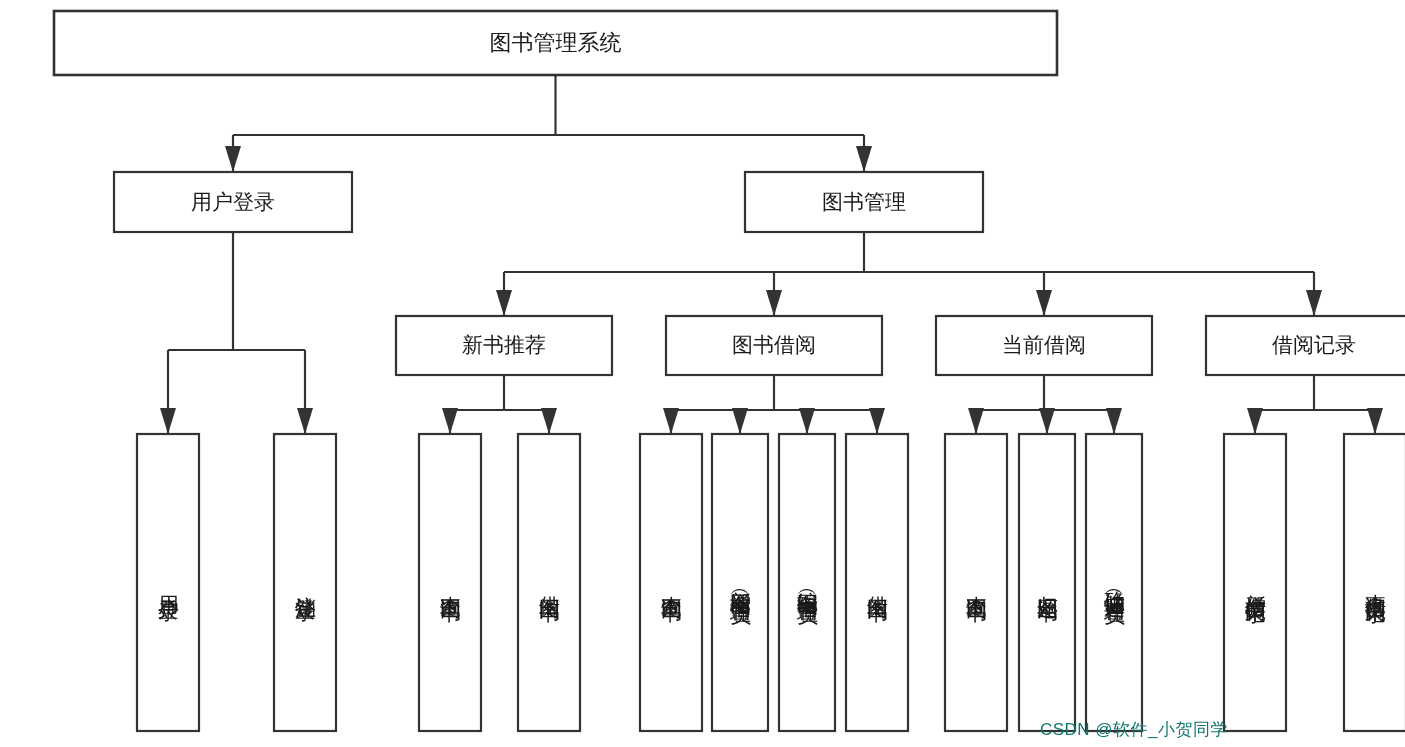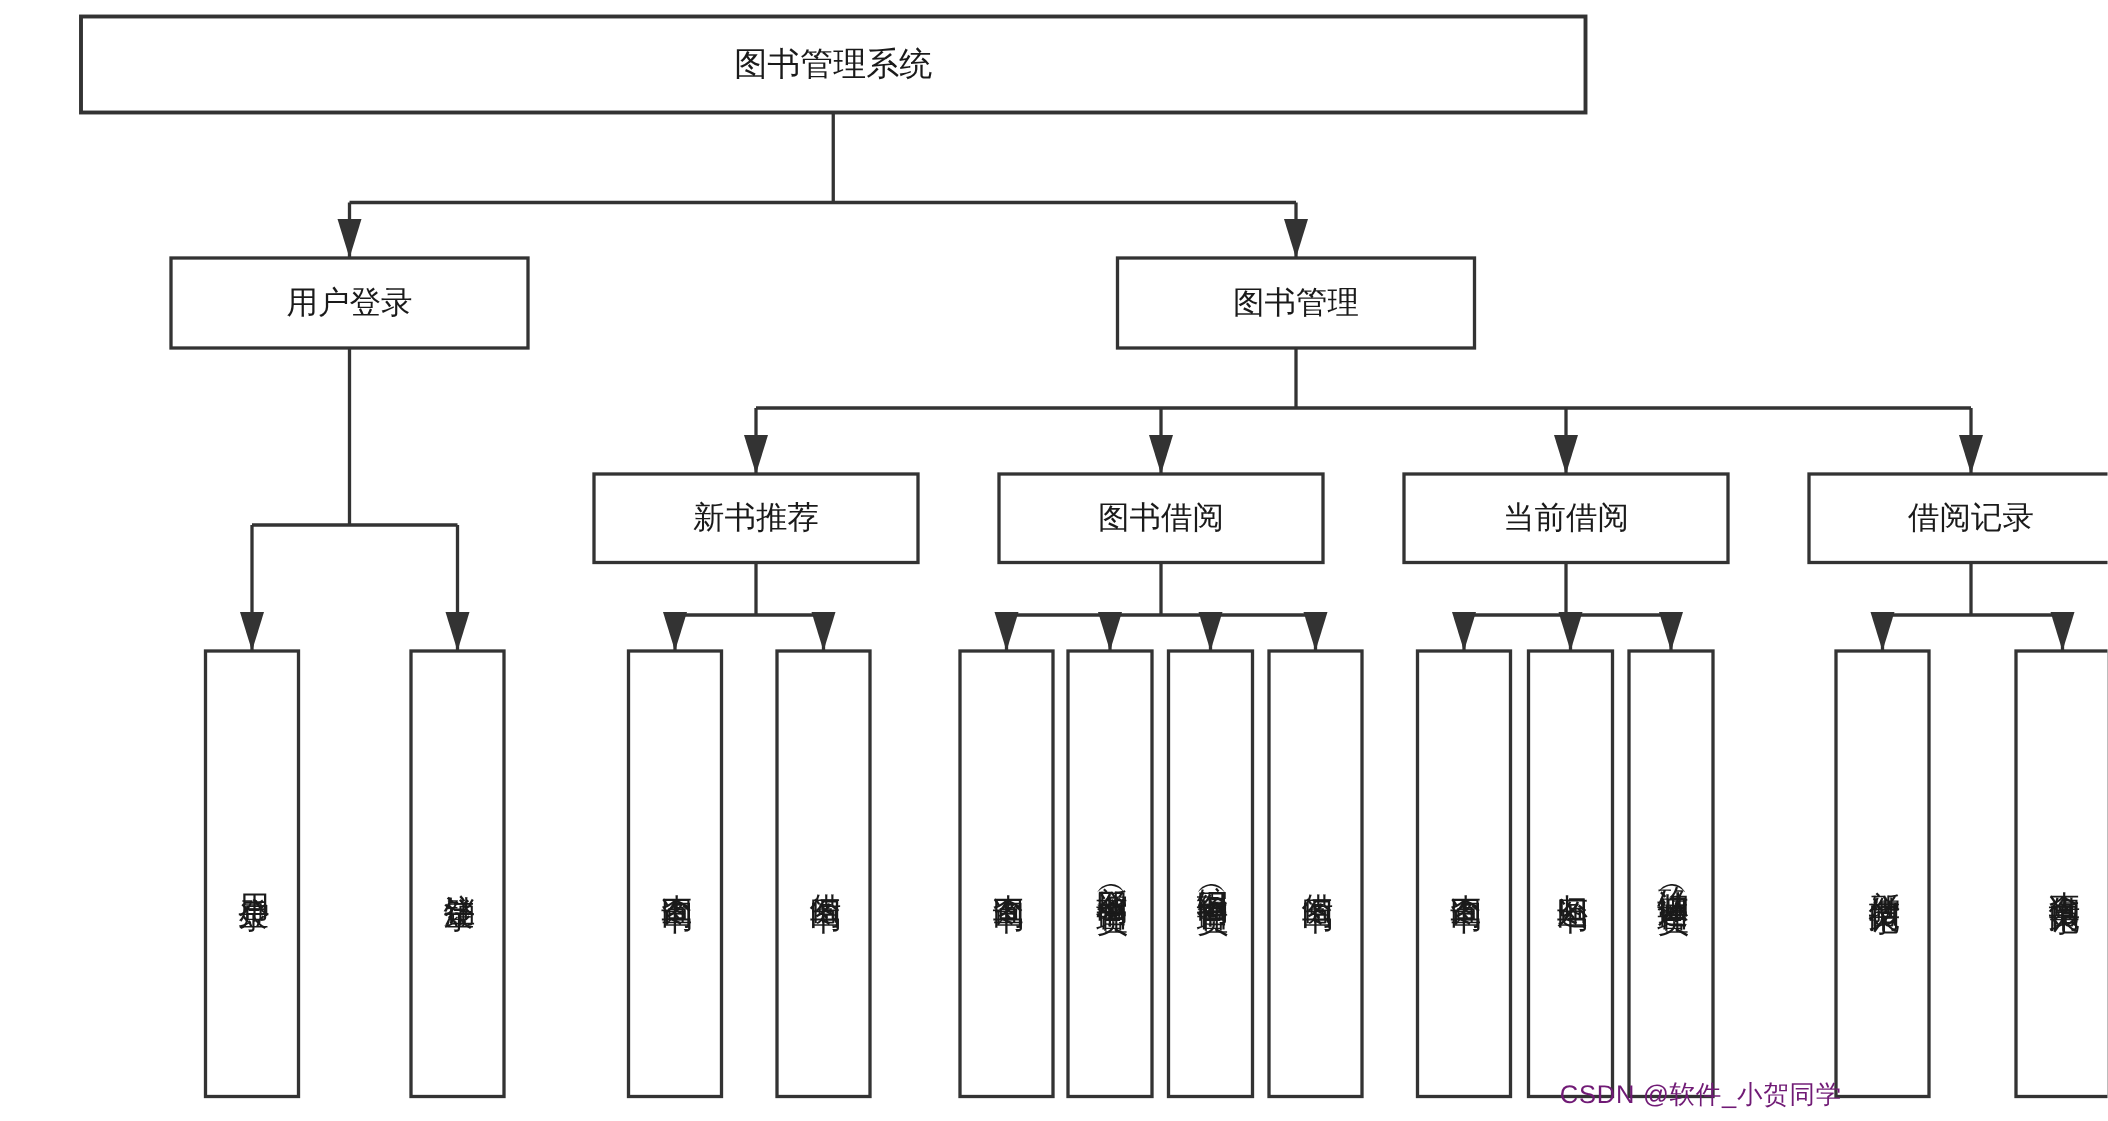--- a/index.html
+++ b/index.html
@@ -67,21 +67,21 @@
     line-height: 1.18;
     letter-spacing: 2px;
     white-space: nowrap;
   }
   .watermark {
     position: absolute;
     right: 10px;
     bottom: 6px;
     font-family: "Liberation Sans", "DejaVu Sans", sans-serif;
     font-size: 17px;
-    color: #701a75;
+    color: #0f766e;
     white-space: nowrap;
     letter-spacing: 0.5px;
   }
 </style>
 </head>
 <body>
 
 <div id="chart-root">
   <svg id="chart-svg" width="1405" height="747" viewBox="0 0 1405 747" xmlns="http://www.w3.org/2000/svg">
     <g id="connector-layer">

